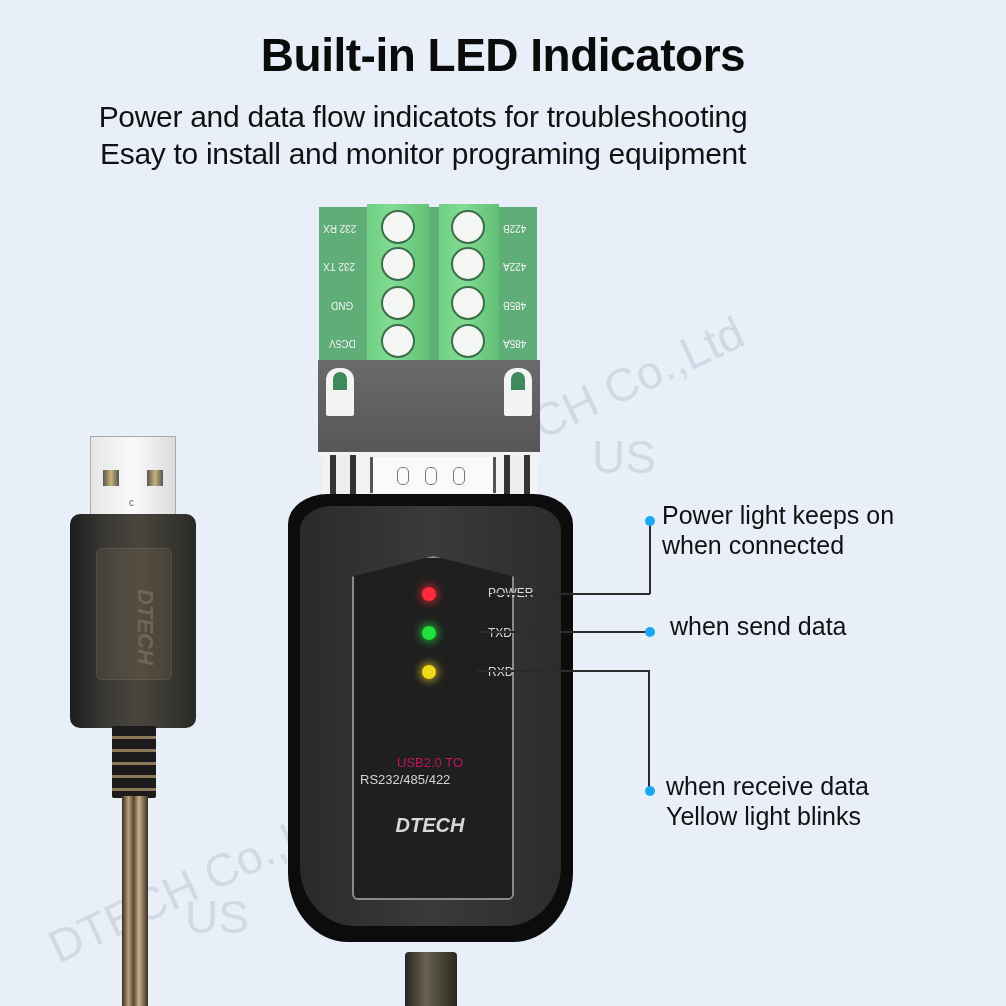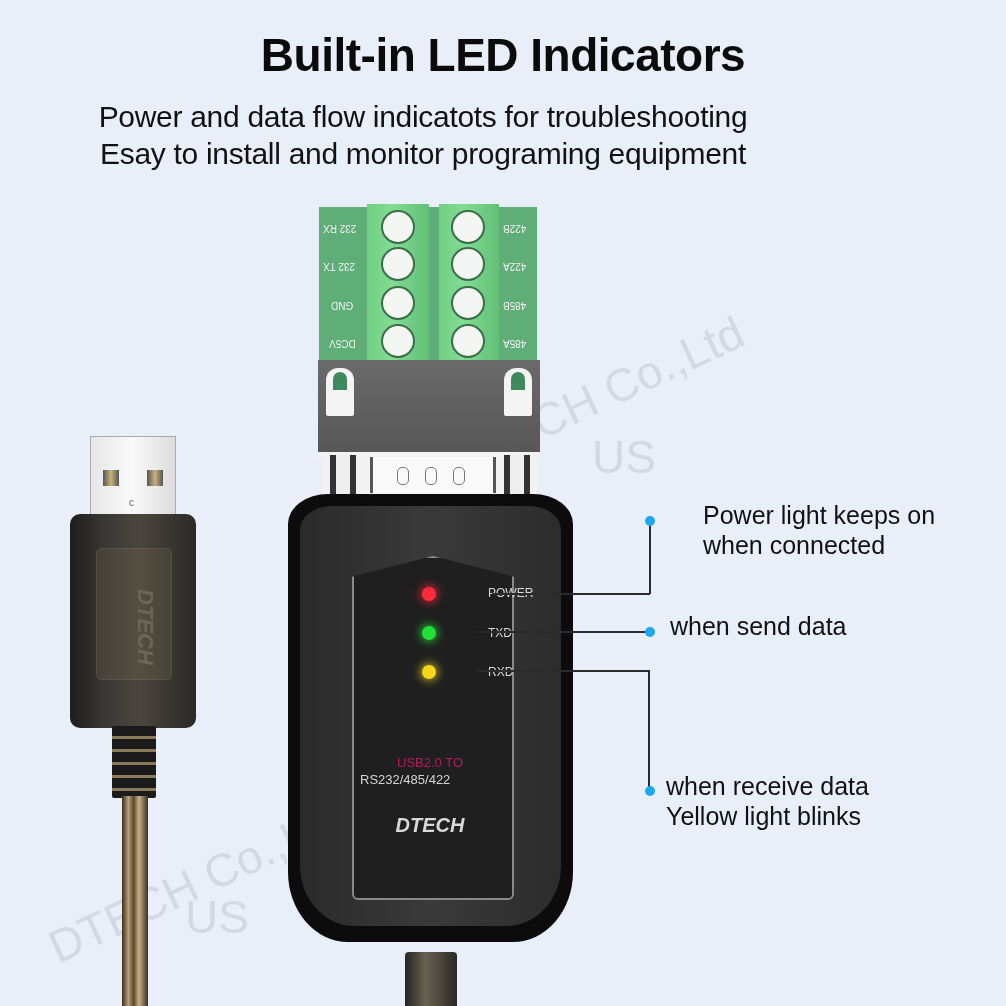--- a/index.html
+++ b/index.html
@@ -117,21 +117,21 @@
 <div class="abs line" style="left:649px; top:520px; width:1.5px; height:74px;"></div>
 <div class="abs dot" style="left:645px; top:516px;"></div>
 
 <div class="abs line" style="left:478px; top:631px; width:170px; height:1.5px;"></div>
 <div class="abs dot" style="left:645px; top:627px;"></div>
 
 <div class="abs line" style="left:478px; top:670px; width:170px; height:1.5px;"></div>
 <div class="abs line" style="left:648px; top:670px; width:1.5px; height:120px;"></div>
 <div class="abs dot" style="left:645px; top:786px;"></div>
 
-<div class="abs callout" style="left:662px; top:500px;margin-left:41px;">
+<div class="abs callout" style="left:662px; top:500px;">
   <div>Power light keeps on</div>
   <div>when connected</div>
 </div>
 <div class="abs callout" style="left:670px; top:611px;">
   <div>when send data</div>
 </div>
 <div class="abs callout" style="left:666px; top:771px;">
   <div>when receive data</div>
   <div>Yellow light blinks</div>
 </div>

